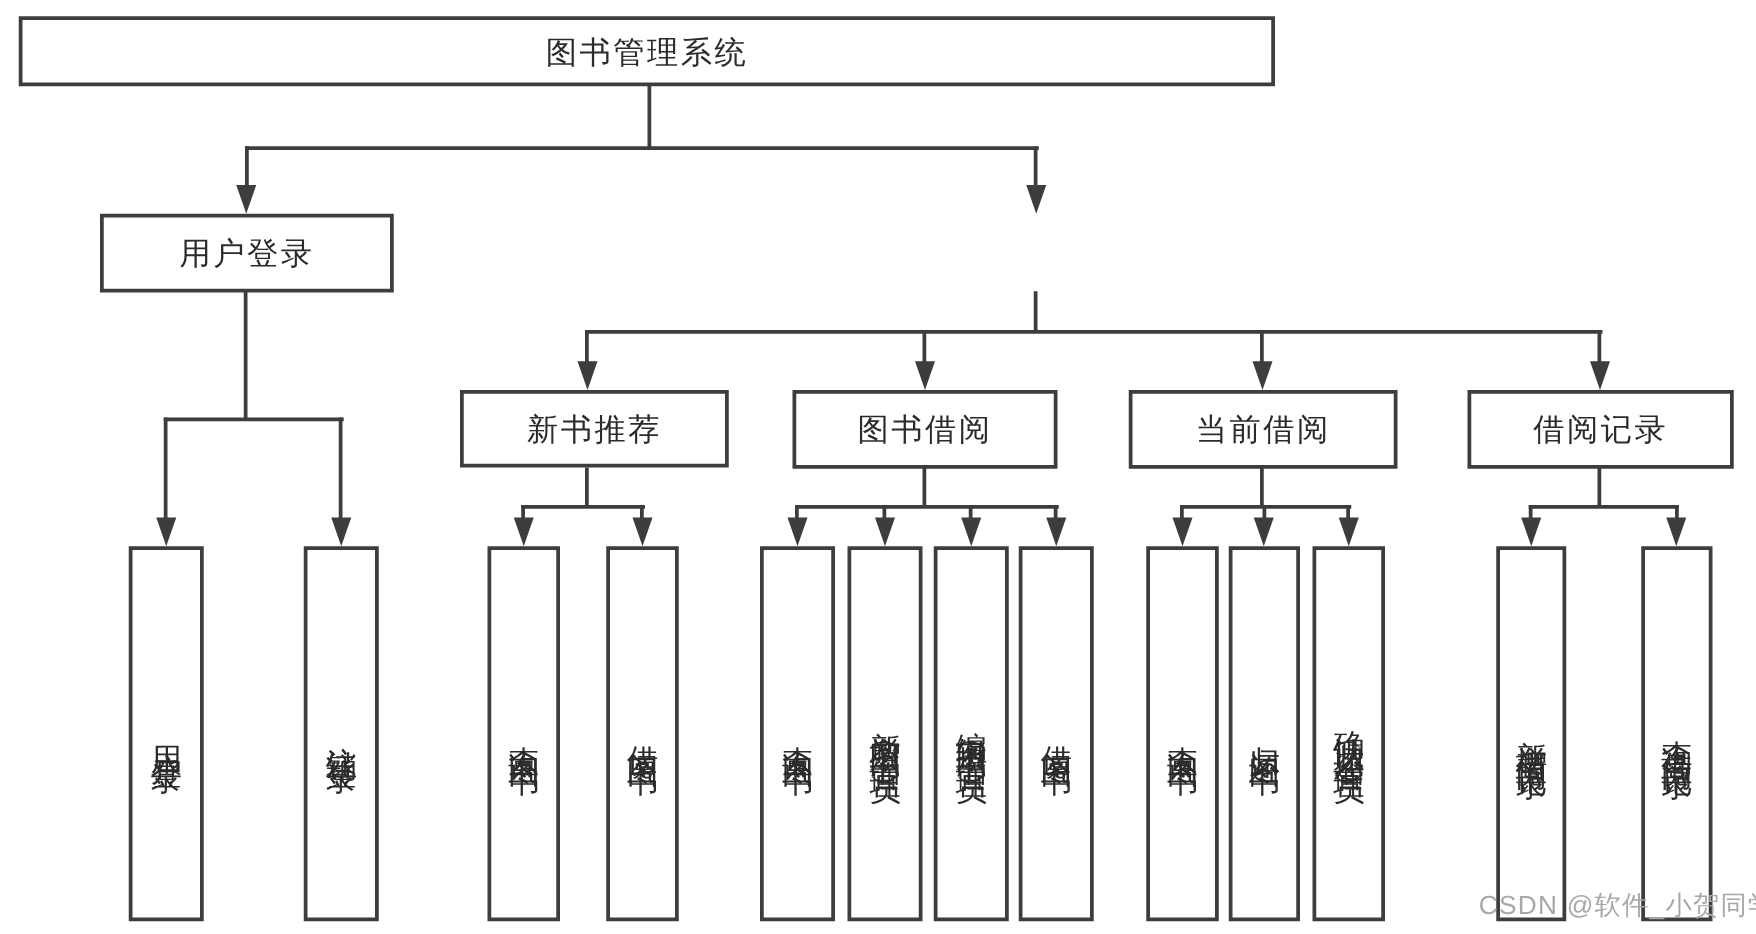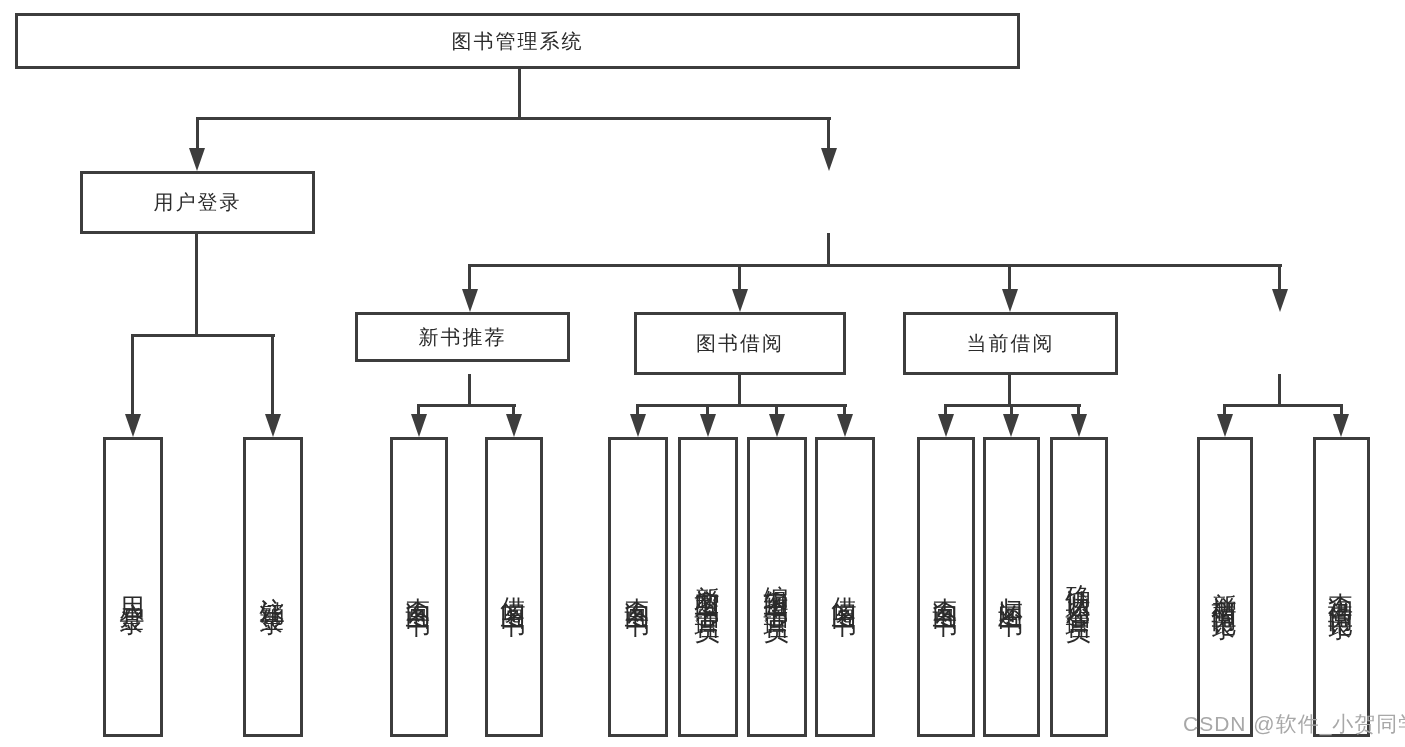--- a/index.html
+++ b/index.html
@@ -17,21 +17,21 @@
     overflow:hidden;
   }
   .node{
     position:absolute;
     box-sizing:border-box;
     border:3px solid var(--line);
     background:#fff;
     display:flex;
     align-items:center;
     justify-content:center;
-    font-size:20px;
+    font-size:25px;
     color:var(--text);
     letter-spacing:2px;
     white-space:nowrap;
   }
   .vnode{
     writing-mode:vertical-lr;
     text-orientation:mixed;
     font-size:25px;
     letter-spacing:5px;
     white-space:normal;
@@ -56,23 +56,24 @@
 </style>
 </head>
 <body>
 
 <div id="canvas">
 
   <div class="node" style="left:15px;top:13px;width:1005px;height:56px">图书管理系统</div>
 
   <div class="node" style="left:80px;top:171px;width:235px;height:63px">用户登录</div>
 
-  <div class="node" style="left:355px;top:312px;width:215px;height:50px">新书推荐</div>
+  <div class="node" style="left:368px;top:312px;width:215px;height:62px">新书推荐</div>
   <div class="node" style="left:634px;top:312px;width:212px;height:63px">图书借阅</div>
   <div class="node" style="left:903px;top:312px;width:215px;height:63px">当前借阅</div>
+  <div class="node" style="left:1174px;top:312px;width:213px;height:63px">借阅记录</div>
 
   <div class="node vnode" style="left:103px;top:437px;width:60px;height:300px">用户登录</div>
   <div class="node vnode" style="left:243px;top:437px;width:60px;height:300px">注销登录</div>
 
   <div class="node vnode" style="left:390px;top:437px;width:58px;height:300px">查询图书</div>
   <div class="node vnode" style="left:485px;top:437px;width:58px;height:300px">借阅图书</div>
 
   <div class="node vnode" style="left:608px;top:437px;width:60px;height:300px">查询图书</div>
   <div class="node vnode" style="left:678px;top:437px;width:60px;height:300px">新增图书（管理员）</div>
   <div class="node vnode" style="left:747px;top:437px;width:60px;height:300px">编辑图书（管理员）</div>

